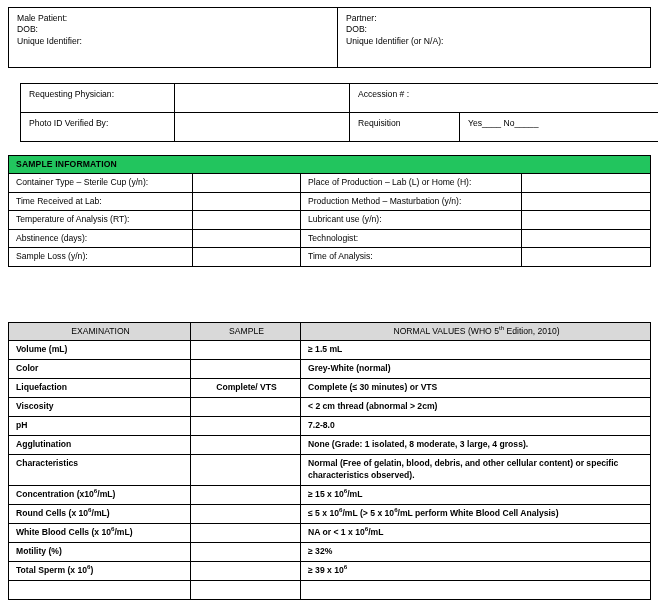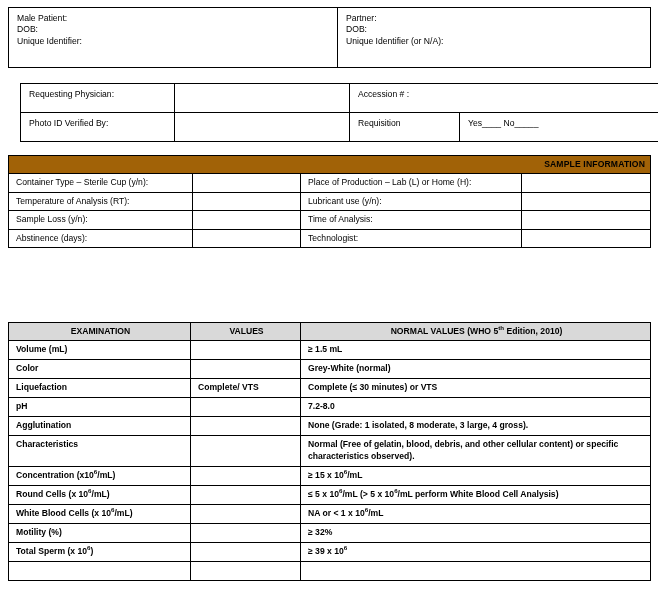--- a/index.html
+++ b/index.html
@@ -65,46 +65,46 @@
     position: absolute;
     left: 8px;
     top: 155px;
     width: 642px;
   }
   .tbl-sample td {
     height: 11px;
     padding: 3px 5px 3px 7px;
   }
   .section-head {
-    background: #a16207;
-    text-align: right;
+    background: #22c55e;
+    text-align: left;
     font-weight: bold;
     letter-spacing: 0.15px;
     margin-left: 44px;
   }
 
   
   .tbl-exam {
     position: absolute;
     left: 8px;
     top: 322px;
     width: 642px;
   }
   .tbl-exam td, .tbl-exam th {
     height: 12px;
     padding: 3px 5px 3px 7px;
     font-weight: bold;
   }
   .tbl-exam thead th {
     background: #d9d9d9;
     text-align: center;
-    font-weight: bold;
+    font-weight: normal;
     height: 11px;
   }
-  .center { }
+  .center { text-align: center; }
   sup { font-size: 6.2px; line-height: 0; vertical-align: super; }
   .tall td { height: 24px; }
 </style>
 </head>
 <body>
 
 <div class="page">
 
   <table class="tbl-identity">
     <colgroup>
@@ -162,71 +162,82 @@
       </tr>
       </tbody>
       <tbody id="sample-rows">
         <tr>
           <td>Container Type – Sterile Cup (y/n):</td>
           <td></td>
           <td>Place of Production – Lab (L) or Home (H):</td>
           <td></td>
         </tr>
         <tr>
+          <td>Time Received at Lab:</td>
+          <td></td>
+          <td>Production Method – Masturbation (y/n):</td>
+          <td></td>
+        </tr>
+        <tr>
           <td>Temperature of Analysis (RT):</td>
           <td></td>
           <td>Lubricant use (y/n):</td>
           <td></td>
         </tr>
         <tr>
+          <td>Abstinence (days):</td>
+          <td></td>
+          <td>Technologist:</td>
+          <td></td>
+        </tr>
+        <tr>
           <td>Sample Loss (y/n):</td>
           <td></td>
           <td>Time of Analysis:</td>
-          <td></td>
-        </tr>
-        <tr>
-          <td>Abstinence (days):</td>
-          <td></td>
-          <td>Technologist:</td>
           <td></td>
         </tr>
       </tbody>
 
   </table>
 
   <table class="tbl-exam">
     <colgroup>
         <col style="width:182px">
         <col style="width:110px">
         <col style="width:350px">
       </colgroup>
     <thead>
       <tr>
         <th>EXAMINATION</th>
-        <th>VALUES</th>
+        <th>SAMPLE</th>
         <th><span>NORMAL VALUES (WHO 5</span><sup>th</sup><span> Edition, 2010)</span></th>
       </tr>
     </thead>
     <tbody id="exam-rows">
         <tr>
           <td>Volume (mL)</td>
           <td class="center"></td>
           <td>≥ 1.5 mL</td>
         </tr>
         <tr>
           <td>Color</td>
           <td class="center"></td>
           <td>Grey-White (normal)</td>
         </tr>
         <tr>
           <td>Liquefaction</td>
           <td class="center">Complete/ VTS</td>
           <td>Complete (≤ 30 minutes) or VTS</td>
         </tr>
         <tr>
+          <td>Viscosity</td>
+          <td class="center"></td>
+          <td>&lt; 2 cm thread  (abnormal &gt; 2cm)</td>
+        </tr>
+        <tr>
           <td>pH</td>
           <td class="center"></td>
           <td>7.2-8.0</td>
         </tr>
         <tr>
           <td>Agglutination</td>
           <td class="center"></td>
           <td>None (Grade: 1 isolated, 8 moderate, 3 large, 4 gross).</td>
         </tr>
         <tr class="tall">

